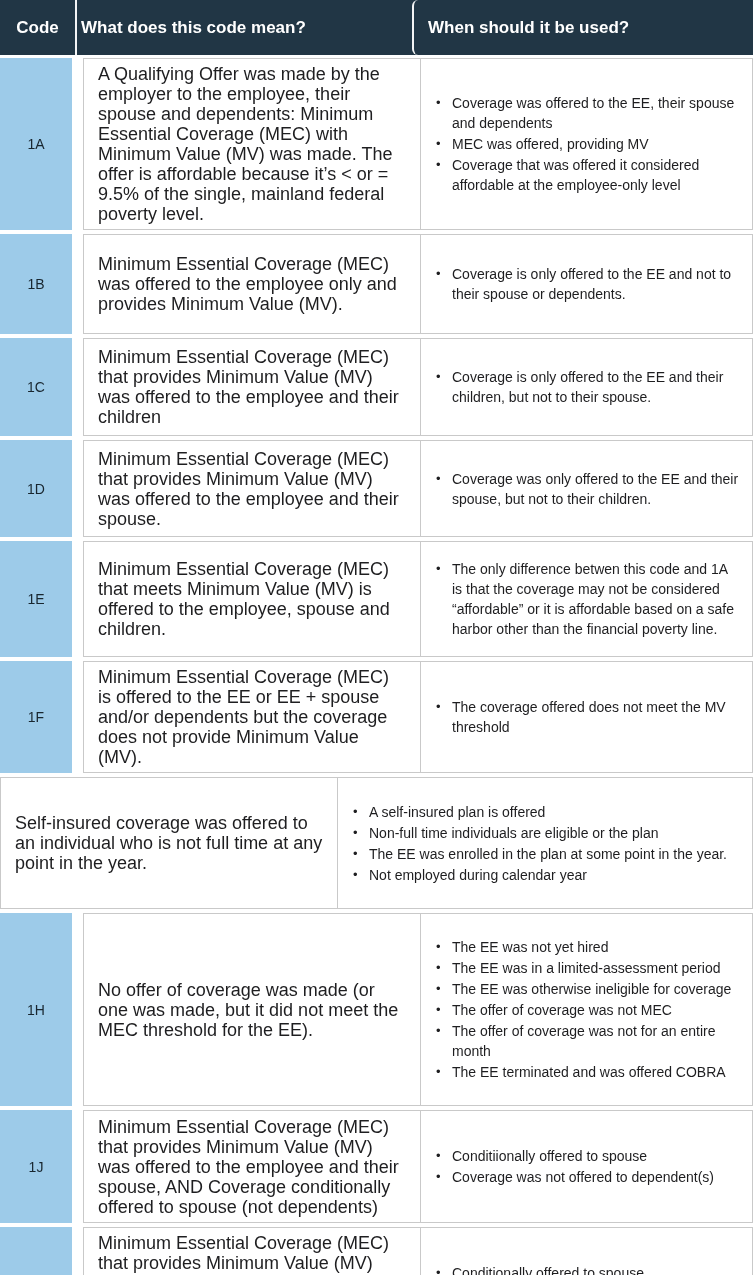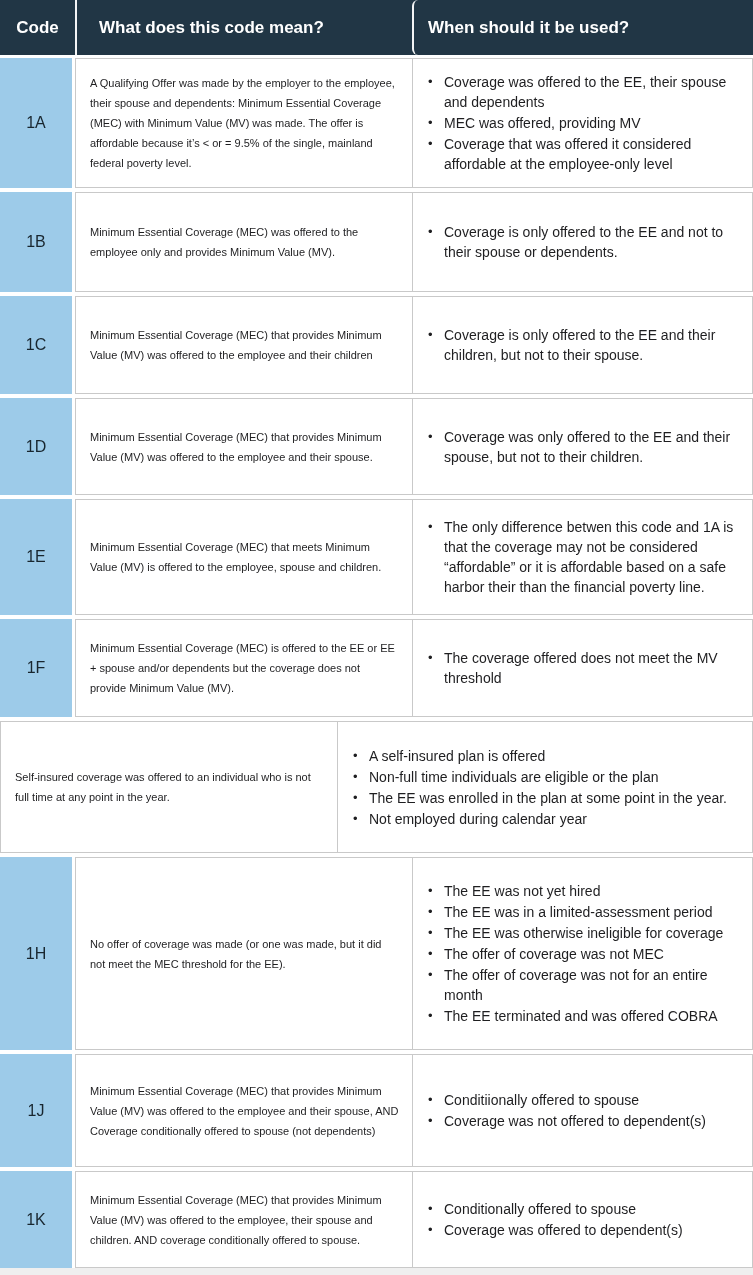--- a/index.html
+++ b/index.html
@@ -24,50 +24,50 @@
     display: flex;
     align-items: stretch;
     height: 55px;
     background: var(--header-bg);
     color: #ffffff;
     font-weight: 700;
     font-size: 17px;
   }
   .hcell { display: flex; align-items: center; height: 100%; }
   .hcell.h-code { width: 75px; justify-content: center; border-radius: 10px; }
-  .hcell.h-meaning { width: 337px; padding-left: 22px; border-left: 2px solid rgba(255,255,255,0.95); }
+  .hcell.h-meaning { width: 337px; padding-left: 4px; border-left: 2px solid rgba(255,255,255,0.95); }
   .hcell.h-usage { flex: 1; padding-left: 14px; border-left: 2px solid rgba(255,255,255,0.95); border-radius: 6px; }
 
   
   #rows { margin-top: 3px; }
   .row { display: flex; align-items: stretch; margin-bottom: 4px; }
   .row:last-child { margin-bottom: 0; }
   .code-cell {
     width: 72px;
-    margin-right: 3px;
+    margin-right: 11px;
     background: var(--code-bg);
     display: flex;
     align-items: center;
     justify-content: center;
-    font-size: 16px;
+    font-size: 14px;
     color: #18262f;
   }
   .text-box {
     flex: 1;
     display: flex;
     align-items: stretch;
     border: 1px solid var(--border-col);
     background: #ffffff;
   }
   .meaning-cell {
     width: 336px;
     padding: 5px 13px 5px 14px;
     display: flex;
     align-items: center;
-    font-size: 11px;
+    font-size: 18px;
     line-height: 20px;
   }
   .meaning-cell p { margin: 0; }
   .usage-cell {
     flex: 1;
     border-left: 1px solid var(--border-col);
     padding: 5px 12px 5px 12px;
     display: flex;
     align-items: center;
     font-size: 14px;
@@ -185,21 +185,21 @@
       <div class="row">
         <div class="code-cell">1E</div>
         <div class="text-box">
           <div class="meaning-cell">
             <p>Minimum Essential Coverage (MEC) that meets Minimum Value (MV) is offered to the employee, spouse and children.</p>
           </div>
           <div class="usage-cell">
             <ul class="usage">
               <li class="usage-item">
                 <span class="bullet">•</span>
-                <span class="li-text">The only difference betwen this code and 1A is that the  coverage may not be considered “affordable” or it is affordable based on a safe harbor their than the financial poverty line.</span>
+                <span class="li-text">The only difference betwen this code and 1A is that the  coverage may not be considered “affordable” or it is affordable based on a safe harbor other than the financial poverty line.</span>
               </li>
             </ul>
           </div>
         </div>
       </div>
       <div class="row">
         <div class="code-cell">1F</div>
         <div class="text-box">
           <div class="meaning-cell">
             <p>Minimum Essential Coverage (MEC) is offered to the EE or EE + spouse and/or dependents but the coverage does not provide Minimum Value (MV).</p>

